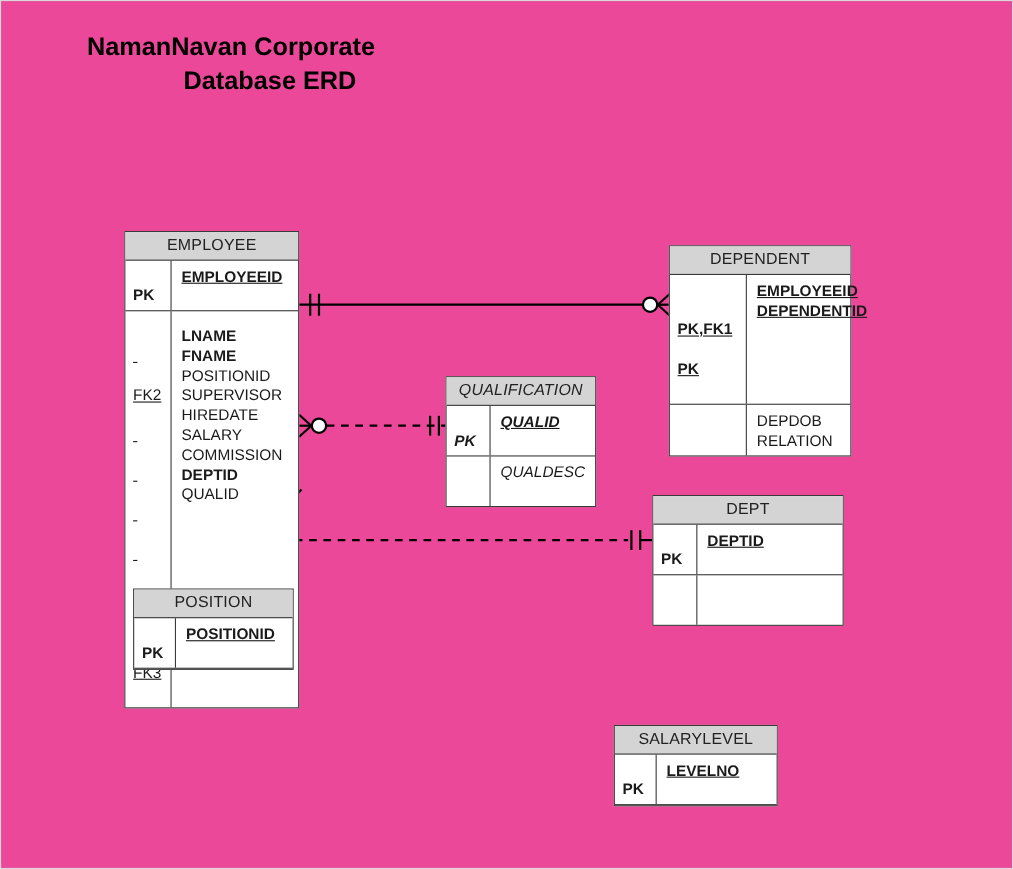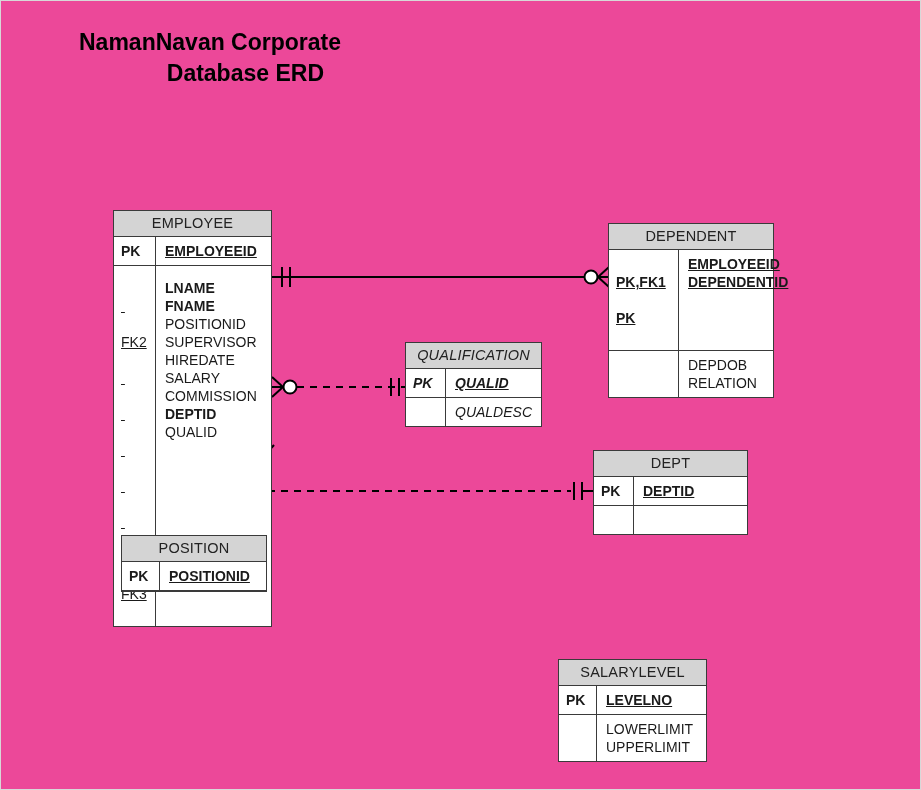--- a/index.html
+++ b/index.html
@@ -60,21 +60,21 @@
   .ent-section {
     display: flex;
     box-sizing: border-box;
   }
   .ent-section.pk-sec {
     border-bottom: 1px solid #3a3a3a;
   }
   .col-key {
     box-sizing: border-box;
     border-right: 1px solid #3a3a3a;
-    padding: 5px 4px 5px 7px;
+    padding: 22px 4px 5px 7px;
     line-height: 18px;
     white-space: pre-line;
     flex: 0 0 auto;
   }
   .col-attr {
     box-sizing: border-box;
     padding: 5px 6px 5px 9px;
     line-height: 18px;
     flex: 1 1 auto;
   }
@@ -212,21 +212,21 @@
       <div class="col-attr b u">QUALID</div>
     </div>
     <div class="ent-section">
       <div class="col-key" style="width:40px;">&nbsp;</div>
       <div class="col-attr">
         <span class="attr-line">QUALDESC</span>
       </div>
     </div>
   </div>
 
-  <div class="entity" style="left:592px; top:449px; width:155px;">
+  <div class="entity" style="left:592px; top:449px; width:174px;">
     <div class="ent-header">DEPT</div>
     <div class="ent-section pk-sec">
       <div class="col-key b" style="width:40px;">PK</div>
       <div class="col-attr b u">DEPTID</div>
     </div>
     <div class="ent-section">
       <div class="col-key" style="width:40px;">&nbsp;</div>
     </div>
   </div>
 
@@ -237,22 +237,15 @@
       <div class="col-attr b u">POSITIONID</div>
     </div>
   </div>
 
   <div class="entity" style="left:557px; top:658px; width:149px;">
     <div class="ent-header">SALARYLEVEL</div>
     <div class="ent-section pk-sec">
       <div class="col-key b" style="width:38px;">PK</div>
       <div class="col-attr b u">LEVELNO</div>
     </div>
-    <div class="ent-section">
-      <div class="col-key" style="width:38px;">&nbsp;</div>
-      <div class="col-attr">
-        <span class="attr-line">LOWERLIMIT</span>
-        <span class="attr-line">UPPERLIMIT</span>
-      </div>
-    </div>
   </div>
 
 </div>
 
 </body></html>

